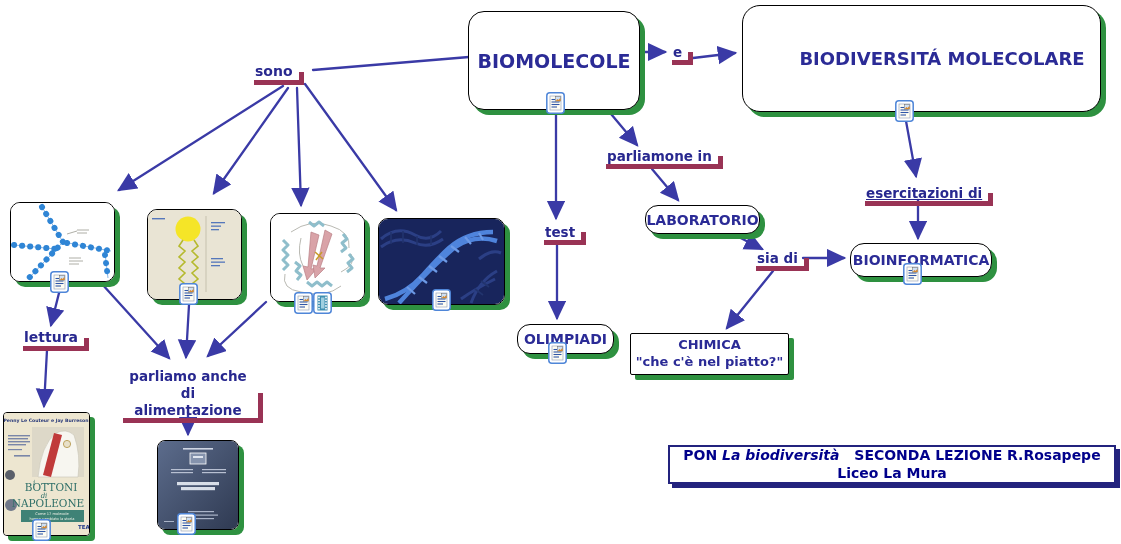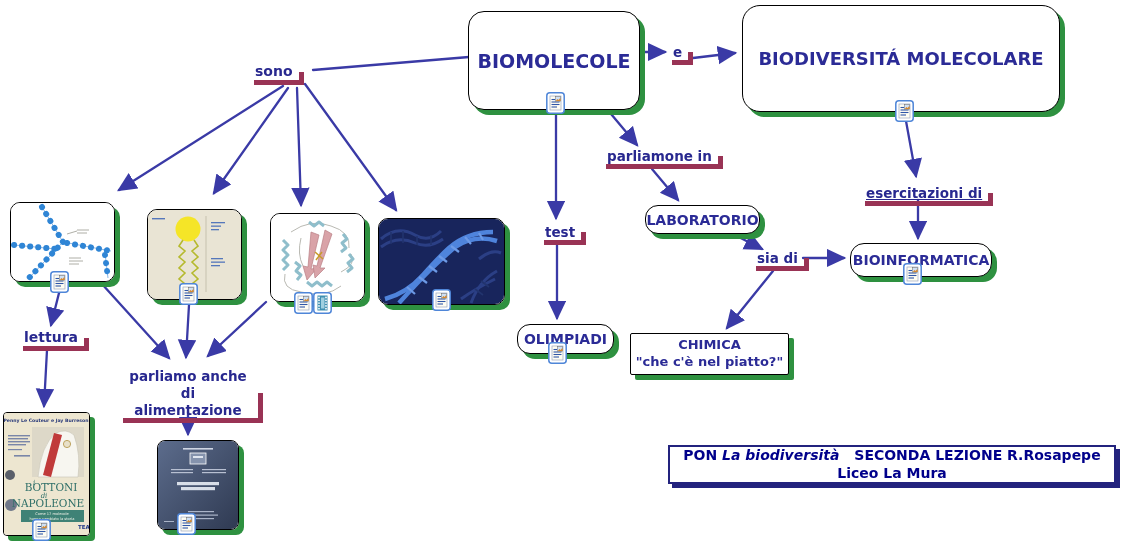--- a/index.html
+++ b/index.html
@@ -68,21 +68,21 @@
       <line x1="189" y1="305" x2="186" y2="357" marker-end="url(#ah)"></line>
       <line x1="266" y1="302" x2="208" y2="356" marker-end="url(#ah)"></line>
       <line x1="188" y1="412" x2="188" y2="434" marker-end="url(#ah)"></line>
     </g>
   </svg>
 
   <div class="node" style="left:468px;top:3px;width:170px;height:97px;border-radius:16px;font-size:19px;margin-top:8px;">
     <span>BIOMOLECOLE</span>
   </div>
 
-  <div class="node" style="left:742px;top:5px;width:316px;height:105px;border-radius:18px;font-size:18px;">
+  <div class="node" style="left:742px;top:5px;width:316px;height:105px;border-radius:18px;font-size:18px;padding-left:41px;">
     <span>BIODIVERSITÁ MOLECOLARE</span>
   </div>
 
   <div class="node" style="left:850px;top:243px;width:140px;height:32px;border-radius:14px;font-size:14px;">
     <span>BIOINFORMATICA</span>
   </div>
 
   <div class="node" style="left:645px;top:205px;width:113px;height:27px;border-radius:13px;font-size:14px;">
     <span>LABORATORIO</span>
   </div>

